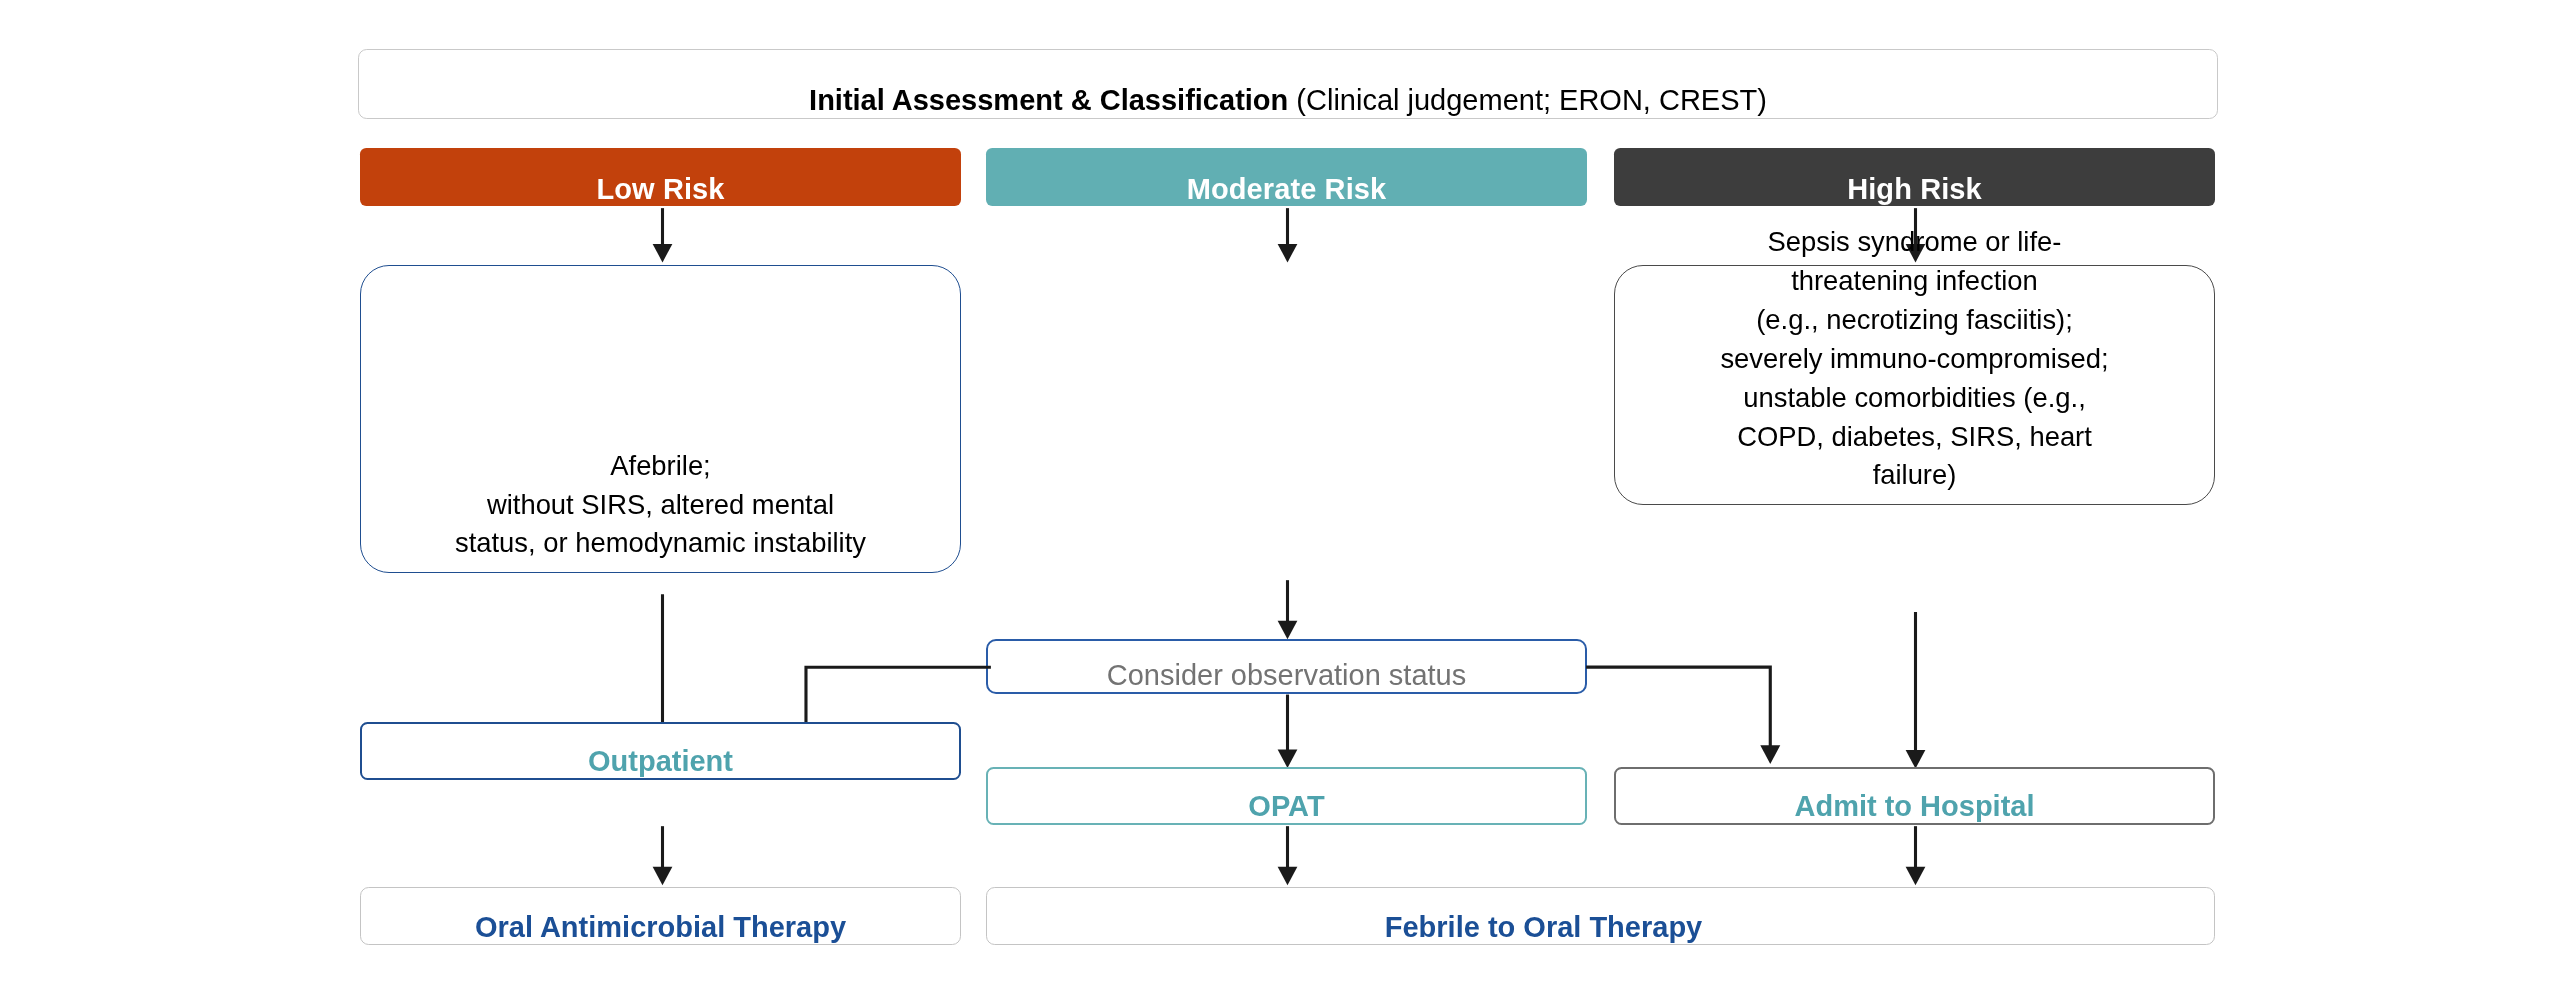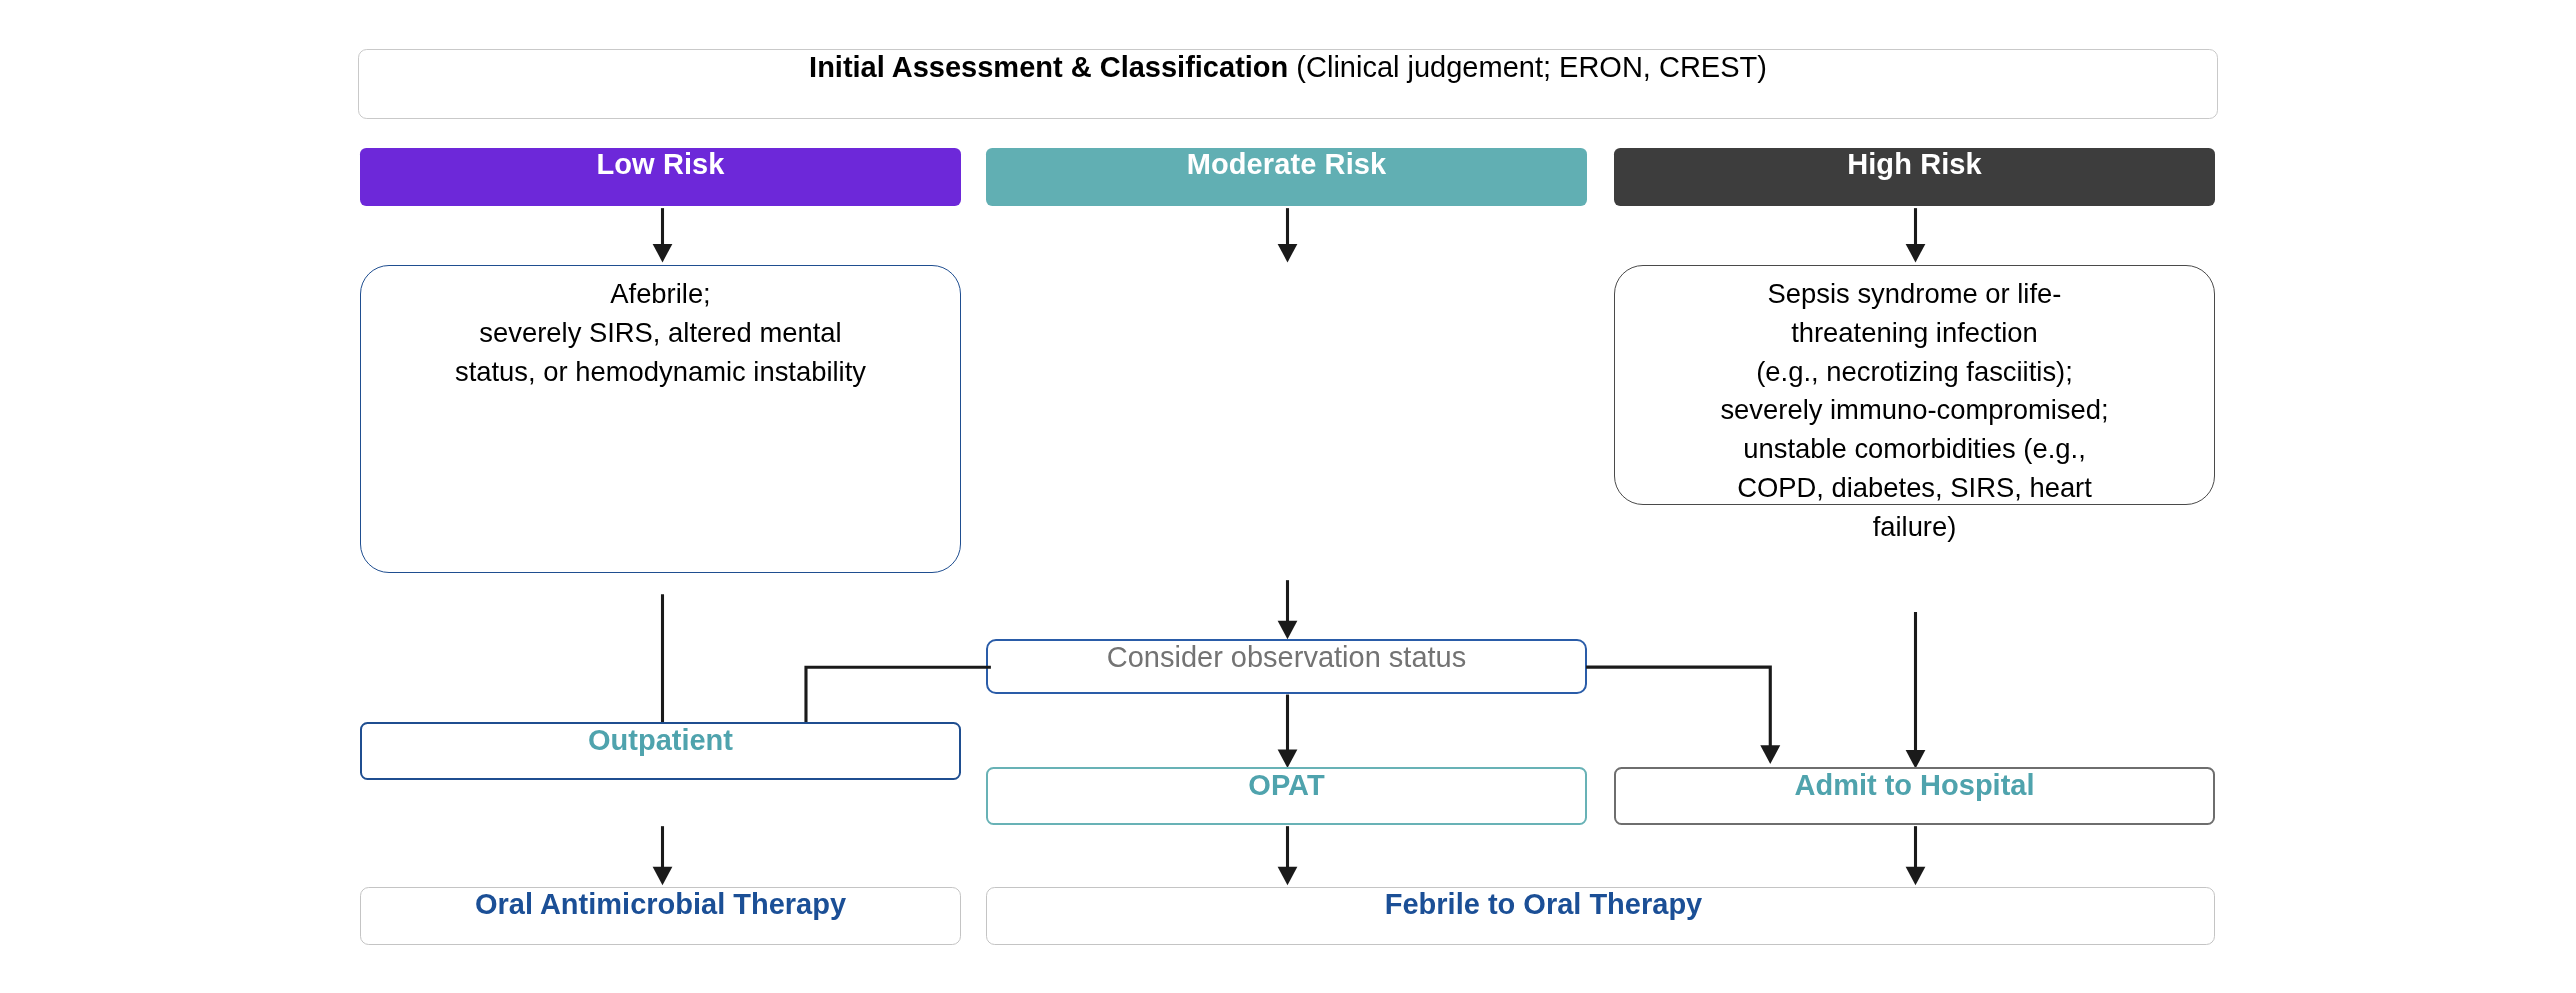--- a/index.html
+++ b/index.html
@@ -18,21 +18,21 @@
     width: 2576px;
     height: 993px;
     background: #ffffff;
   }
 
   
   .box {
     position: absolute;
     box-sizing: border-box;
     display: flex;
-    align-items: flex-start;
+    align-items: flex-end;
     justify-content: center;
     text-align: center;
     background: #ffffff;
   }
 
   
   .header-box {
     border: 1.9px solid #c9c9c9;
     border-radius: 8.7px;
     font-size: 29px;
@@ -43,21 +43,21 @@
   .header-box .t-reg  { font-weight: normal; }
 
   
   .banner {
     border-radius: 6.2px;
     color: #ffffff;
     font-weight: bold;
     font-size: 29px;
     letter-spacing: 0.1px;
   }
-  .banner-low  { background: #6d28d9; }
+  .banner-low  { background: #c2410c; }
   .banner-mod  { background: #61AFB3; }
   .banner-high { background: #3D3D3D; }
 
   
   .criteria {
     border-radius: 29px;
     border-width: 1.9px;
     border-style: solid;
     font-size: 27.4px;
     color: #000000;
@@ -141,21 +141,21 @@
   <svg class="conn" style="left:1269px; top:208px; width:37px; height:57px;" viewBox="0 0 60 92">
     <line x1="30" y1="0" x2="30" y2="62"></line>
     <polygon points="30,88 14,58 46,58"></polygon>
   </svg>
   <svg class="conn" style="left:1897px; top:208px; width:37px; height:57px;" viewBox="0 0 60 92">
     <line x1="30" y1="0" x2="30" y2="62"></line>
     <polygon points="30,88 14,58 46,58"></polygon>
   </svg>
 
   <div class="box criteria crit-low" style="left:360px; top:265px; width:601px; height:308px; white-space:pre-line;">Afebrile;
-severely SIRS, altered mental
+without SIRS, altered mental
 status, or hemodynamic instability</div>
 
 
   <div class="box criteria crit-high" style="left:1614px; top:265px; width:601px; height:240px; white-space:pre-line;">Sepsis syndrome or life-
 threatening infection
 (e.g., necrotizing fasciitis);
 severely immuno-compromised;
 unstable comorbidities (e.g.,
 COPD, diabetes, SIRS, heart
 failure)</div>

